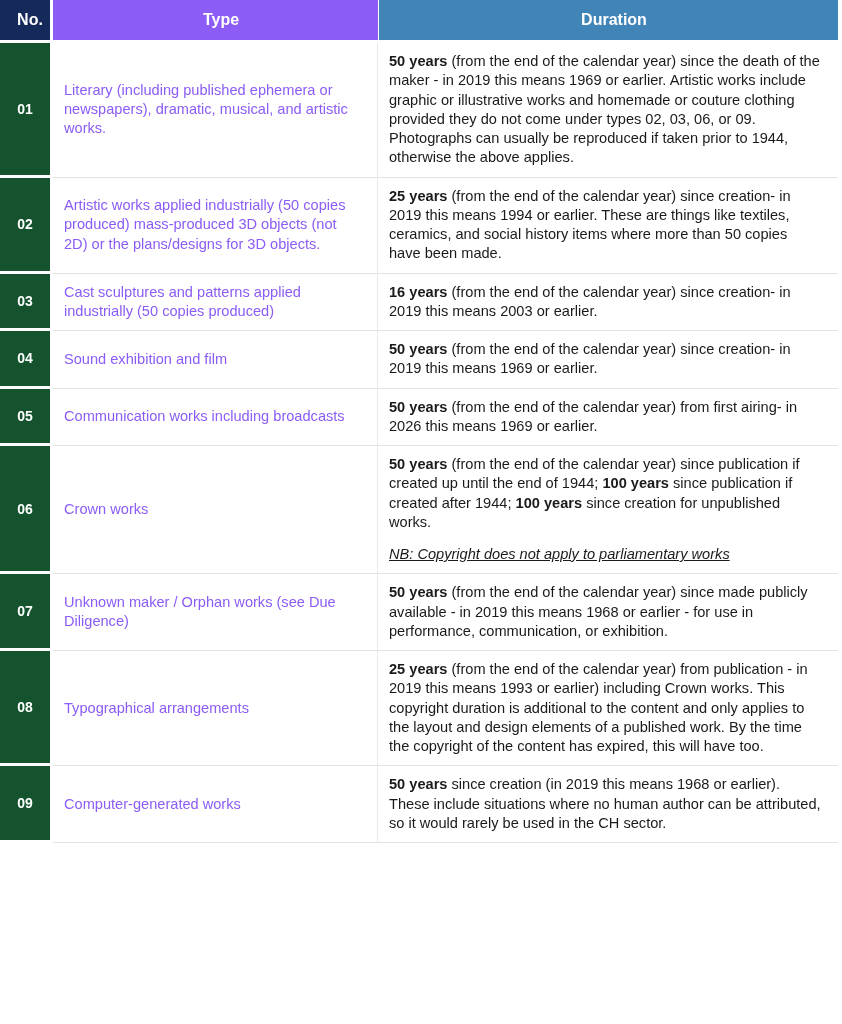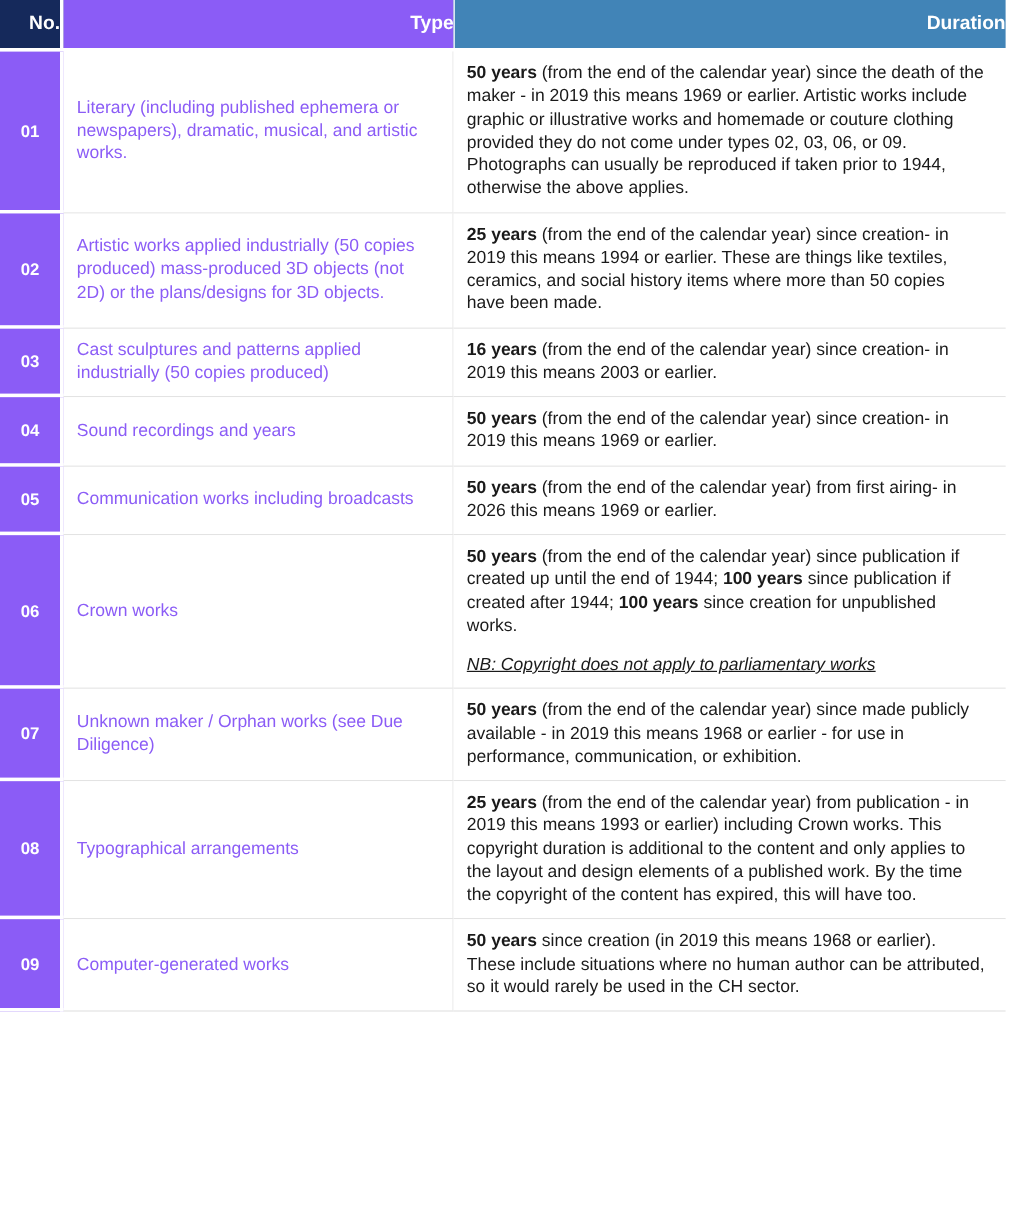--- a/index.html
+++ b/index.html
@@ -30,21 +30,21 @@
   
   col.col-no       { width: 53px; }
   col.col-type     { width: 325px; }
   col.col-duration { width: 460px; }
 
   
   thead th {
     padding: 0;
     margin: 0;
     vertical-align: middle;
-    text-align: right;
+    text-align: center;
     font-size: 16px;
     font-weight: bold;
     color: #ffffff;
     height: 40px;
     line-height: 40px;
   }
   th.h-no {
     background: #15295B;
     padding-left: 10px;
     border-right: 3px solid #ffffff;
@@ -69,21 +69,21 @@
 
   
   tbody td {
     padding: 0;
     margin: 0;
     vertical-align: middle;
     background: #ffffff;
   }
 
   td.c-no {
-    background: #8b5cf6;
+    background: #14532d;
     color: #ffffff;
     font-size: 14px;
     font-weight: bold;
     text-align: center;
     vertical-align: middle;
     border-right: 3px solid #ffffff;
     border-bottom: 3px solid #ffffff;
   }
 
   td.c-type {
@@ -157,21 +157,21 @@
         </tr>
         <tr class="data-row">
           <td class="c-no">03</td>
           <td class="c-type">Cast sculptures and patterns applied industrially (50 copies produced)</td>
           <td class="c-duration">
             <p class="dur-para"><span class="b">16 years</span><span> (from the end of the calendar year) since creation- in 2019 this means 2003 or earlier.</span></p>
           </td>
         </tr>
         <tr class="data-row">
           <td class="c-no">04</td>
-          <td class="c-type">Sound recordings and years</td>
+          <td class="c-type">Sound exhibition and film</td>
           <td class="c-duration">
             <p class="dur-para"><span class="b">50 years</span><span> (from the end of the calendar year) since creation- in 2019 this means 1969 or earlier.</span></p>
           </td>
         </tr>
         <tr class="data-row">
           <td class="c-no">05</td>
           <td class="c-type">Communication works including broadcasts</td>
           <td class="c-duration">
             <p class="dur-para"><span class="b">50 years</span><span> (from the end of the calendar year) from first airing- in 2026 this means 1969 or earlier.</span></p>
           </td>

